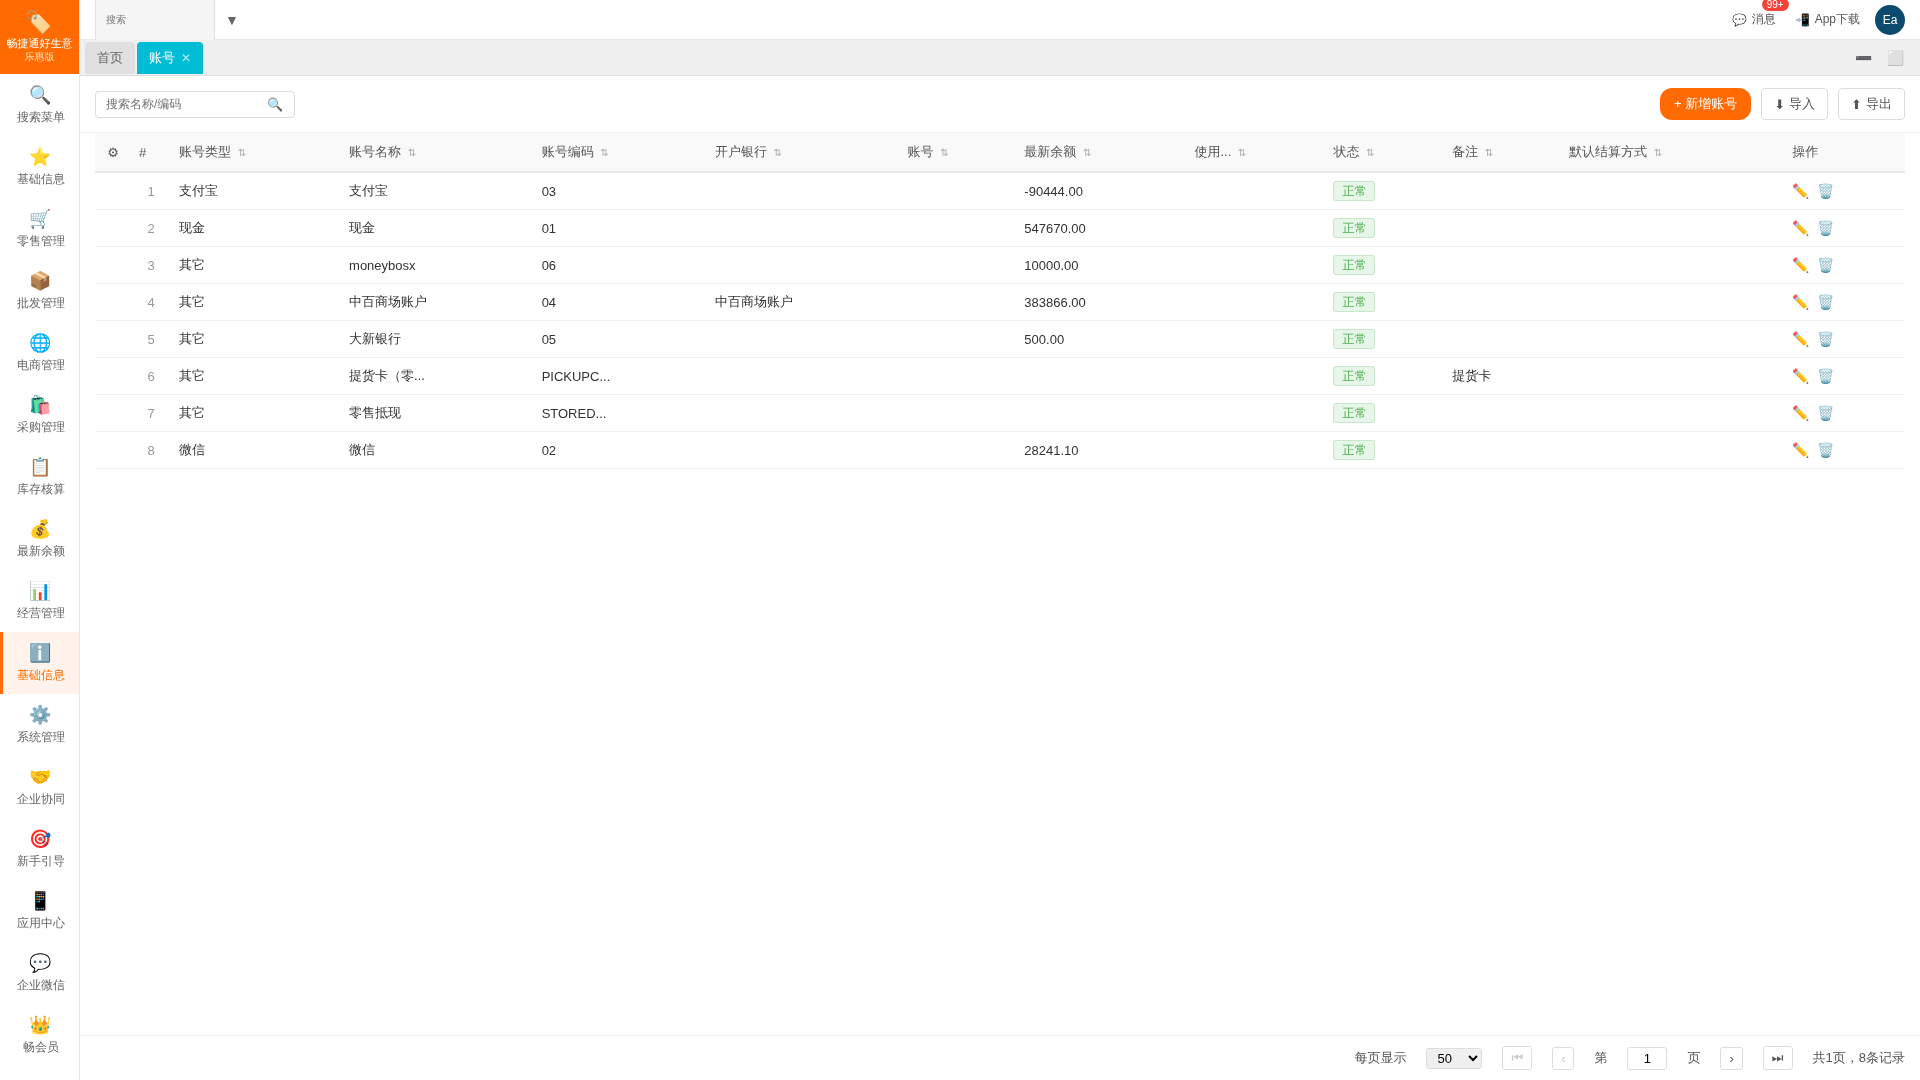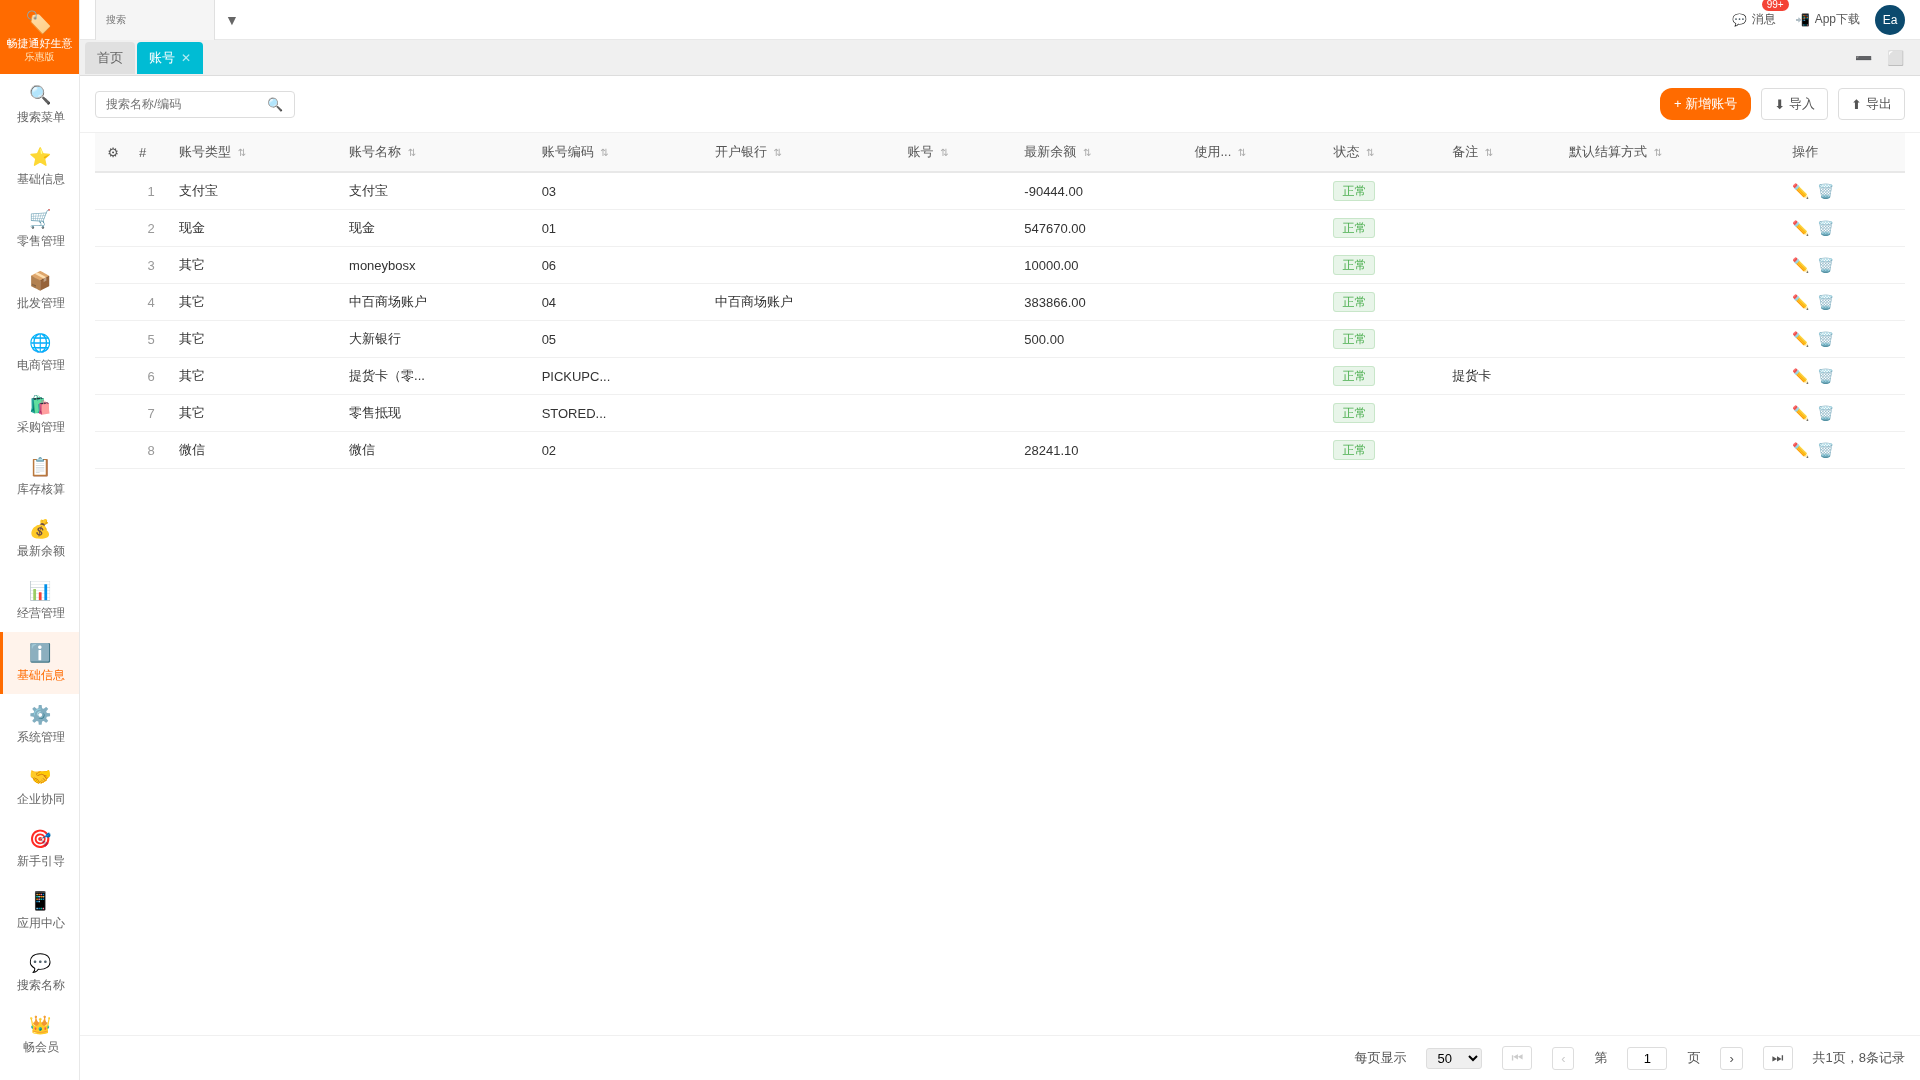--- a/index.html
+++ b/index.html
@@ -403,21 +403,21 @@
   <div class="sidebar-item">
     <span class="icon">🎯</span>
     <span>新手引导</span>
   </div>
   <div class="sidebar-item">
     <span class="icon">📱</span>
     <span>应用中心</span>
   </div>
   <div class="sidebar-item">
     <span class="icon">💬</span>
-    <span>搜索名称</span>
+    <span>企业微信</span>
   </div>
   <div class="sidebar-item">
     <span class="icon">👑</span>
     <span>畅会员</span>
   </div>
 </div>
 
 <div class="main">
 
   <div class="top-header">

